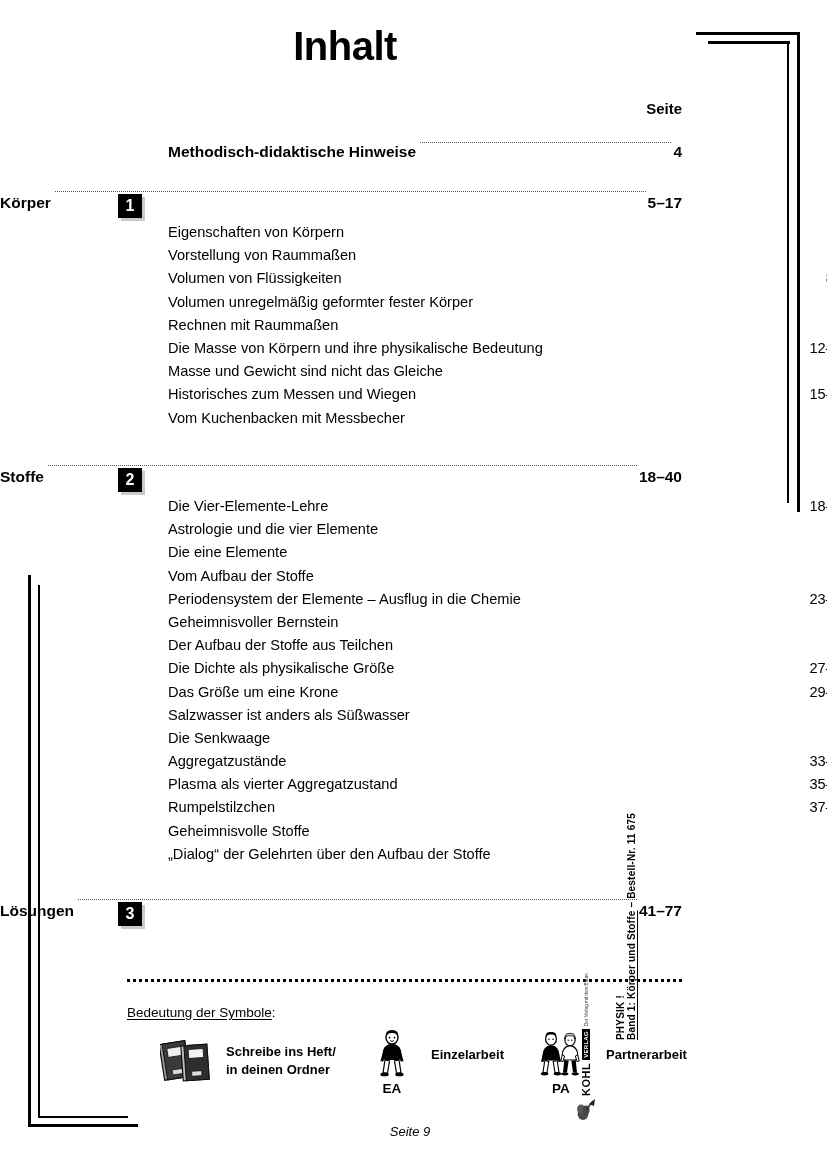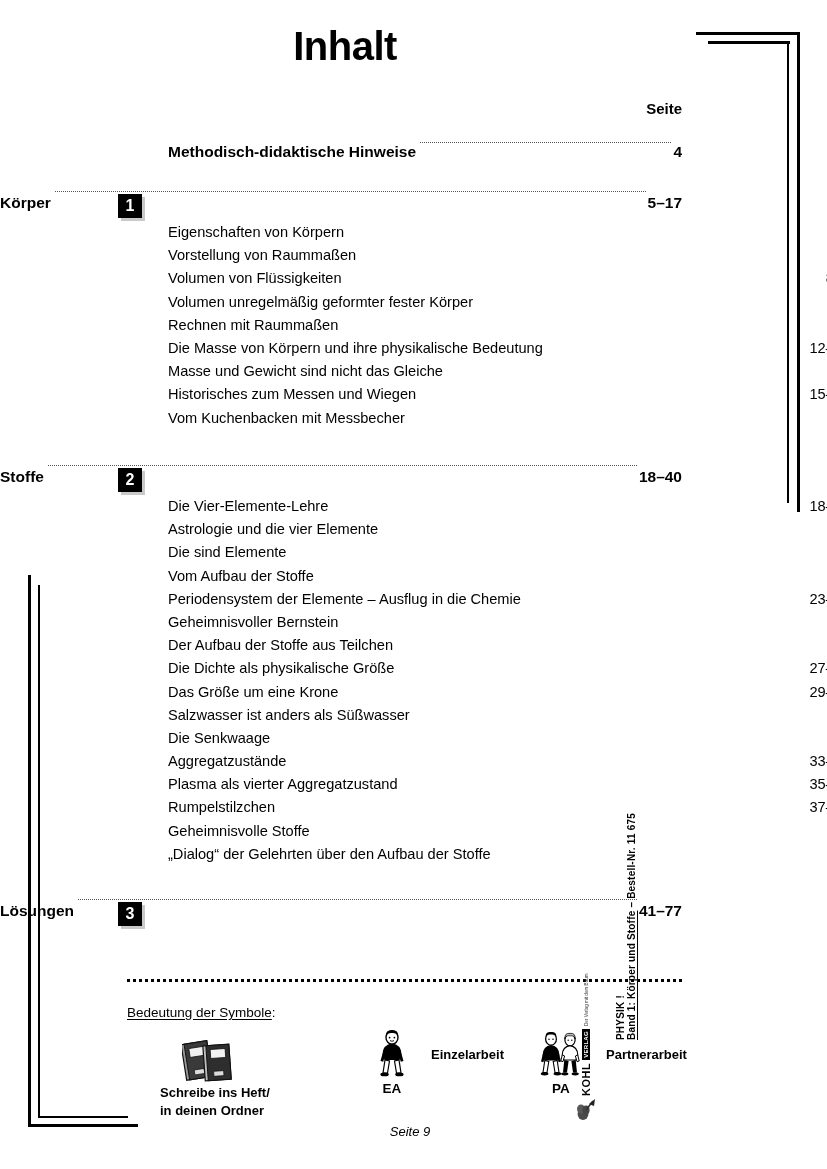--- a/index.html
+++ b/index.html
@@ -78,21 +78,21 @@
   
   #sym-title {
     position: absolute; left: 127px; top: 1005px;
     font-size: 13.5px; font-weight: normal;
   }
   #sym-title u { text-decoration: underline; text-underline-offset: 2px; }
 
   .sym-block { position: absolute; display: flex; align-items: center; }
   .sym-text { font-size: 13px; font-weight: bold; line-height: 1.35; }
 
-  #sym-1 { left: 160px; top: 1038px; flex-direction: column; }
+  #sym-1 { left: 160px; top: 1038px; }
   #sym-2 { left: 375px; top: 1030px; }
   #sym-3 { left: 538px; top: 1030px; }
 
   .sym-icon-wrap { position: relative; }
   .sym-cap {
     position: absolute; left: 0; right: 0; top: 100%;
     text-align: center; font-size: 13.5px; font-weight: bold; margin-top: 1px;
   }
 
   
@@ -276,21 +276,21 @@
           <div class="entry">
             <div class="row">
               <span class="label">Astrologie und die vier Elemente</span>
               <span class="leader">
                 <i></i>
               </span>
             </div>
           </div>
           <div class="entry">
             <div class="row">
-              <span class="label">Die sind Elemente</span>
+              <span class="label">Die eine Elemente</span>
               <span class="leader">
                 <i></i>
               </span>
             </div>
           </div>
           <div class="entry">
             <div class="row">
               <span class="label">Vom Aufbau der Stoffe</span>
               <span class="leader">
                 <i></i>

